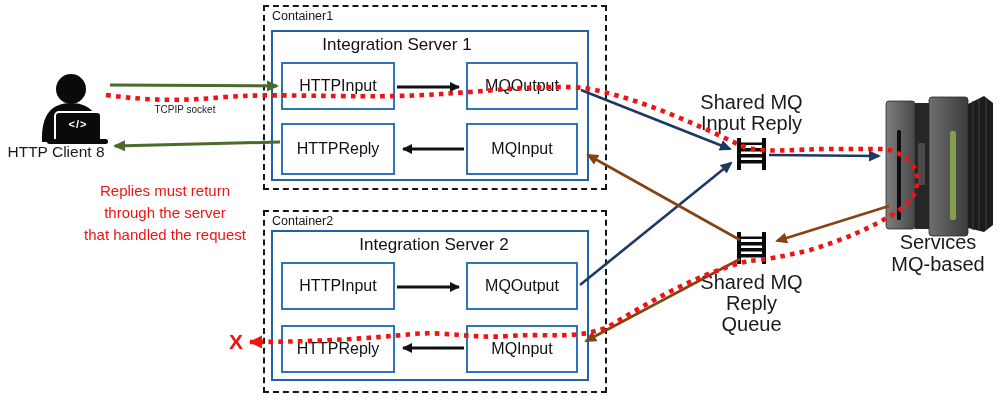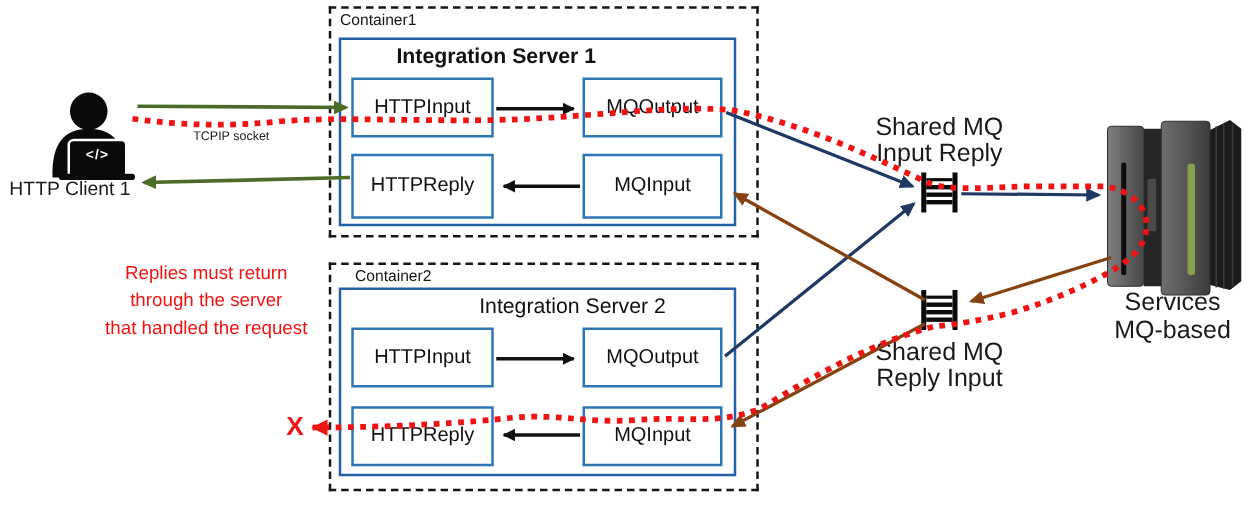--- a/index.html
+++ b/index.html
@@ -25,55 +25,55 @@
   .node{
     position:absolute; box-sizing:border-box;
     border:2px solid var(--box_blue); background:#ffffff;
     display:flex; align-items:center; justify-content:center;
     font-size:16px; color:#111;text-align:center;
   }
   .lbl{position:absolute; text-align:center; color:#1a1a1a;}
   .lbl .line{display:block;}
   .tcpip{font-size:10px;}
   .two-line{font-size:20px; line-height:21px;}
-  .red-note{font-size:15px; color:var(--red); line-height:22px;margin-top:28px;}
+  .red-note{font-size:15px; color:var(--red); line-height:22px;}
   .x-mark{font-size:21px; font-weight:bold; color:var(--red); text-align:center;}
   .client-label{font-size:15.5px;}
   .code-glyph{
     position:absolute; text-align:center; color:#ffffff;
     font-size:11px; font-weight:bold; letter-spacing:1px; z-index:6;
   }
   svg.overlay{position:absolute; left:0; top:0; z-index:5; pointer-events:none;}
 </style>
 </head>
 <body>
 
 <div class="stage">
 
   <div class="container-box" style="left:263px; top:5px; width:344px; height:185px;"></div>
   <div class="container-label" style="left:272px; top:9px;">Container1</div>
   <div class="is-box" style="left:271px; top:30px; width:318px; height:151px;"></div>
-  <div class="is-title" style="left:271px; top:35px; width:252px;font-weight:bold;">Integration Server 1</div>
+  <div class="is-title" style="left:271px; top:35px; width:252px;">Integration Server 1</div>
   <div class="node" style="left:281px; top:62px; width:114px; height:48px;">
     <span>HTTPInput</span>
   </div>
   <div class="node" style="left:466px; top:62px; width:112px; height:48px;">
     <span>MQOutput</span>
   </div>
   <div class="node" style="left:281px; top:123px; width:114px; height:52px;">
     <span>HTTPReply</span>
   </div>
   <div class="node" style="left:466px; top:123px; width:112px; height:52px;">
     <span>MQInput</span>
   </div>
 
   <div class="container-box" style="left:263px; top:210px; width:344px; height:183px;"></div>
-  <div class="container-label" style="left:284px; top:214px;">Container2</div>
+  <div class="container-label" style="left:272px; top:214px;">Container2</div>
   <div class="is-box" style="left:271px; top:230px; width:318px; height:151px;"></div>
-  <div class="is-title" style="left:287px; top:235px; width:342px;">Integration Server 2</div>
+  <div class="is-title" style="left:263px; top:235px; width:342px;">Integration Server 2</div>
   <div class="node" style="left:281px; top:262px; width:114px; height:48px;">
     <span>HTTPInput</span>
   </div>
   <div class="node" style="left:466px; top:262px; width:112px; height:48px;">
     <span>MQOutput</span>
   </div>
   <div class="node" style="left:281px; top:325px; width:114px; height:48px;">
     <span>HTTPReply</span>
   </div>
   <div class="node" style="left:466px; top:325px; width:112px; height:48px;">
@@ -81,30 +81,30 @@
   </div>
 
   <div class="lbl tcpip" style="left:130px; top:104px; width:110px;">TCPIP socket</div>
 
   <div class="lbl red-note" style="left:70px; top:180px; width:190px;">
     <span class="line">Replies must return</span>
     <span class="line">through the server</span>
     <span class="line">that handled the request</span>
   </div>
 
-  <div class="lbl client-label" style="left:0px; top:143px; width:112px;">HTTP Client 1</div>
+  <div class="lbl client-label" style="left:0px; top:143px; width:112px;">HTTP Client 8</div>
 
   <div class="lbl two-line" style="left:699px; top:92px; width:105px;">
     <span class="line">Shared MQ</span>
     <span class="line">Input Reply</span>
   </div>
 
   <div class="lbl two-line" style="left:699px; top:272px; width:105px;">
     <span class="line">Shared MQ</span>
-    <span class="line">Reply Input</span>
+    <span class="line">Reply Queue</span>
   </div>
 
   <div class="lbl two-line" style="left:887px; top:232px; width:102px; line-height:21.5px;">
     <span class="line">Services</span>
     <span class="line">MQ-based</span>
   </div>
 
   <div class="x-mark abs" style="left:223px; top:330px; width:26px;">X</div>
 
   <div class="code-glyph" style="left:55px; top:118px; width:46px;">&lt;/&gt;</div>

